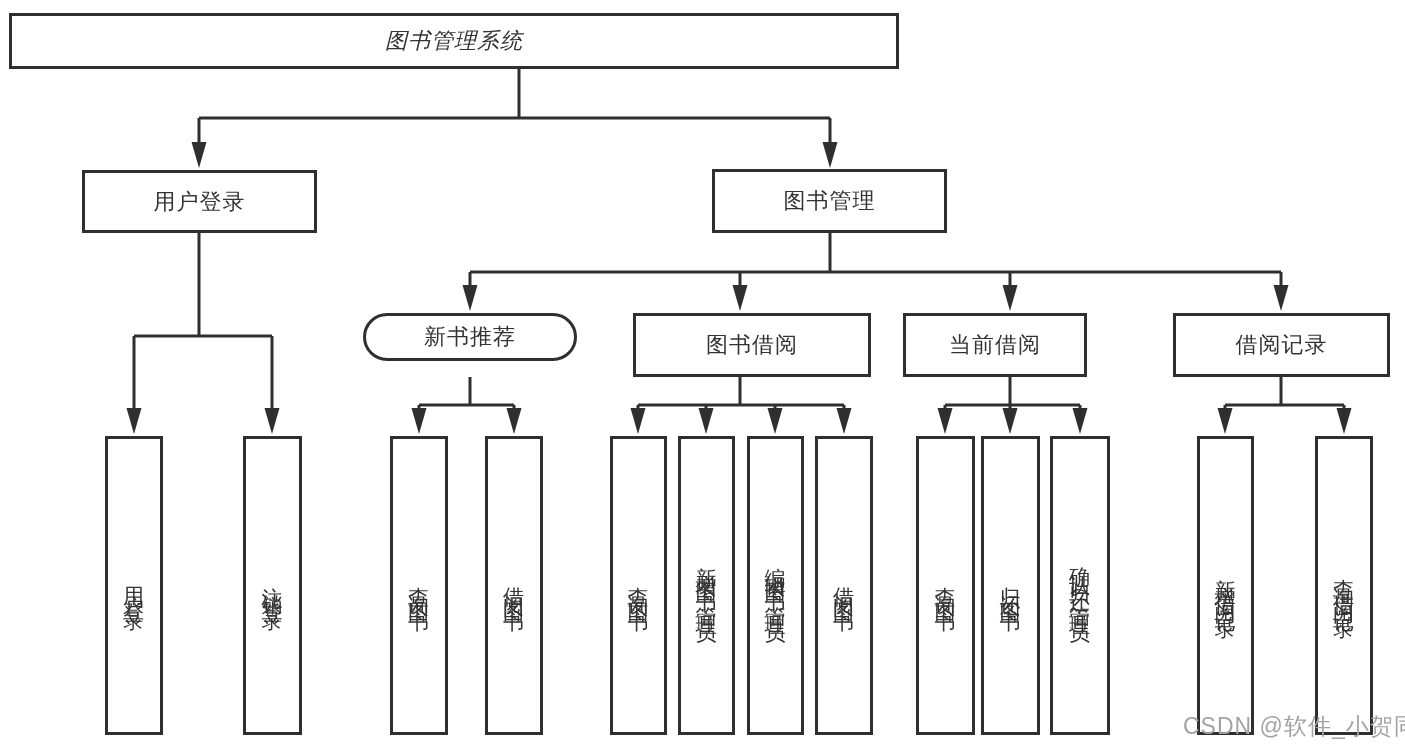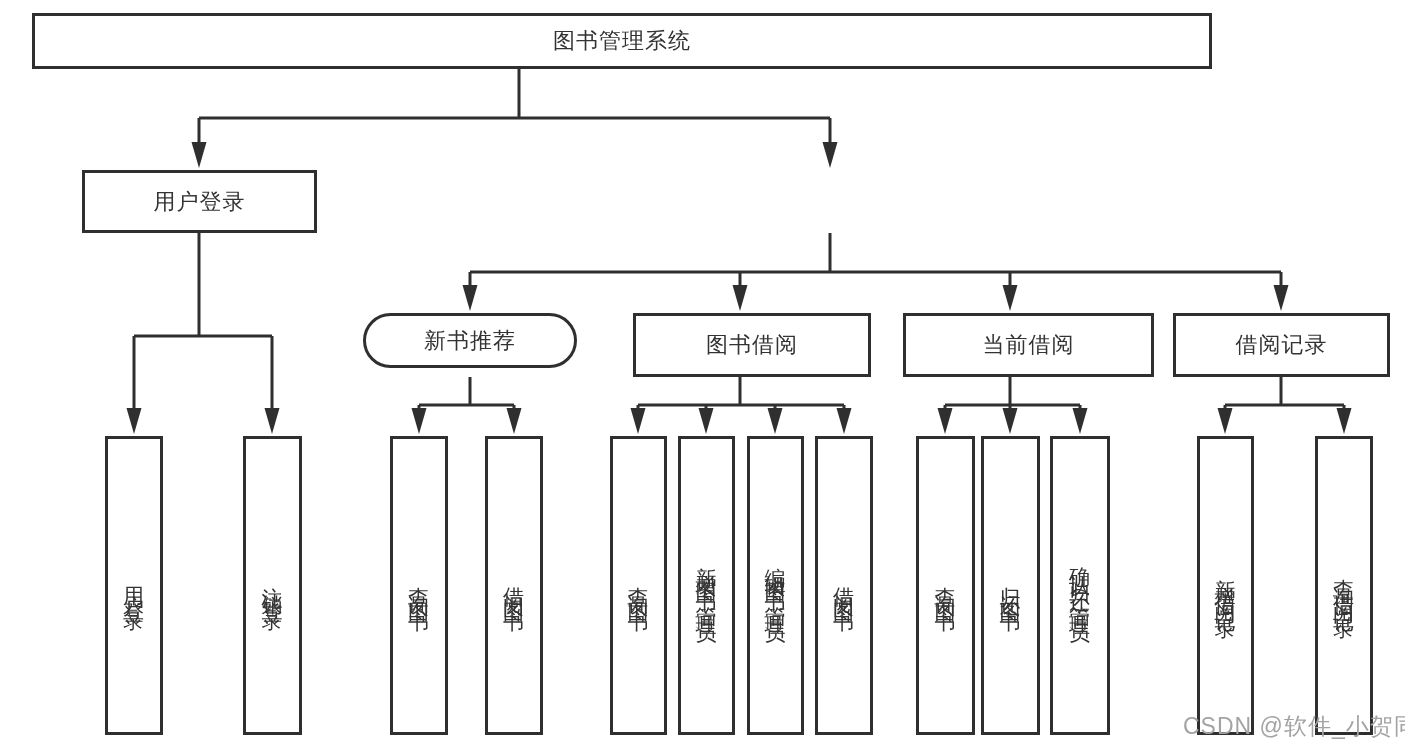--- a/index.html
+++ b/index.html
@@ -22,26 +22,26 @@
   .h-node{font-size:22px;letter-spacing:1px;white-space:nowrap;}
   .v-node .vtext{
     writing-mode:vertical-rl;
     text-orientation:mixed;
     font-size:21px;
     letter-spacing:8px;
     line-height:1;
     color:#333333;
   }
   
-  #n-root{left:32px;top:13px;width:1180px;height:56px;}
+  #n-root{left:9px;top:13px;width:890px;height:56px;font-style:italic;}
   #n-user-login{left:82px;top:170px;width:235px;height:63px;}
   #n-book-mgmt{left:712px;top:169px;width:235px;height:64px;}
-  #n-new-book-rec{left:363px;top:313px;width:214px;height:55px;border-radius:29px;}
+  #n-new-book-rec{left:363px;top:313px;width:214px;height:48px;border-radius:29px;}
   #n-book-borrow{left:633px;top:313px;width:238px;height:64px;}
-  #n-current-borrow{left:903px;top:313px;width:251px;height:64px;}
+  #n-current-borrow{left:903px;top:313px;width:184px;height:64px;}
   #n-borrow-record{left:1173px;top:313px;width:217px;height:64px;}
   .leaf{top:436px;height:299px;}
   #l-user-login{left:105px;width:58px;}
   #l-logout{left:243px;width:59px;}
   #l-nbr-query{left:390px;width:58px;}
   #l-nbr-borrow{left:485px;width:58px;}
   #l-bb-query{left:610px;width:57px;}
   #l-bb-add{left:678px;width:57px;}
   #l-bb-edit{left:747px;width:57px;}
   #l-bb-borrow{left:815px;width:58px;}
@@ -131,20 +131,23 @@
     </g>
   </svg>
 
   <div class="node h-node" id="n-root">
     <span>图书管理系统</span>
   </div>
 
   <div class="node h-node" id="n-user-login">
     <span>用户登录</span>
   </div>
+  <div class="node h-node" id="n-book-mgmt">
+    <span>图书管理</span>
+  </div>
 
   <div class="node h-node" id="n-new-book-rec">
     <span>新书推荐</span>
   </div>
   <div class="node h-node" id="n-book-borrow">
     <span>图书借阅</span>
   </div>
   <div class="node h-node" id="n-current-borrow">
     <span>当前借阅</span>
   </div>

